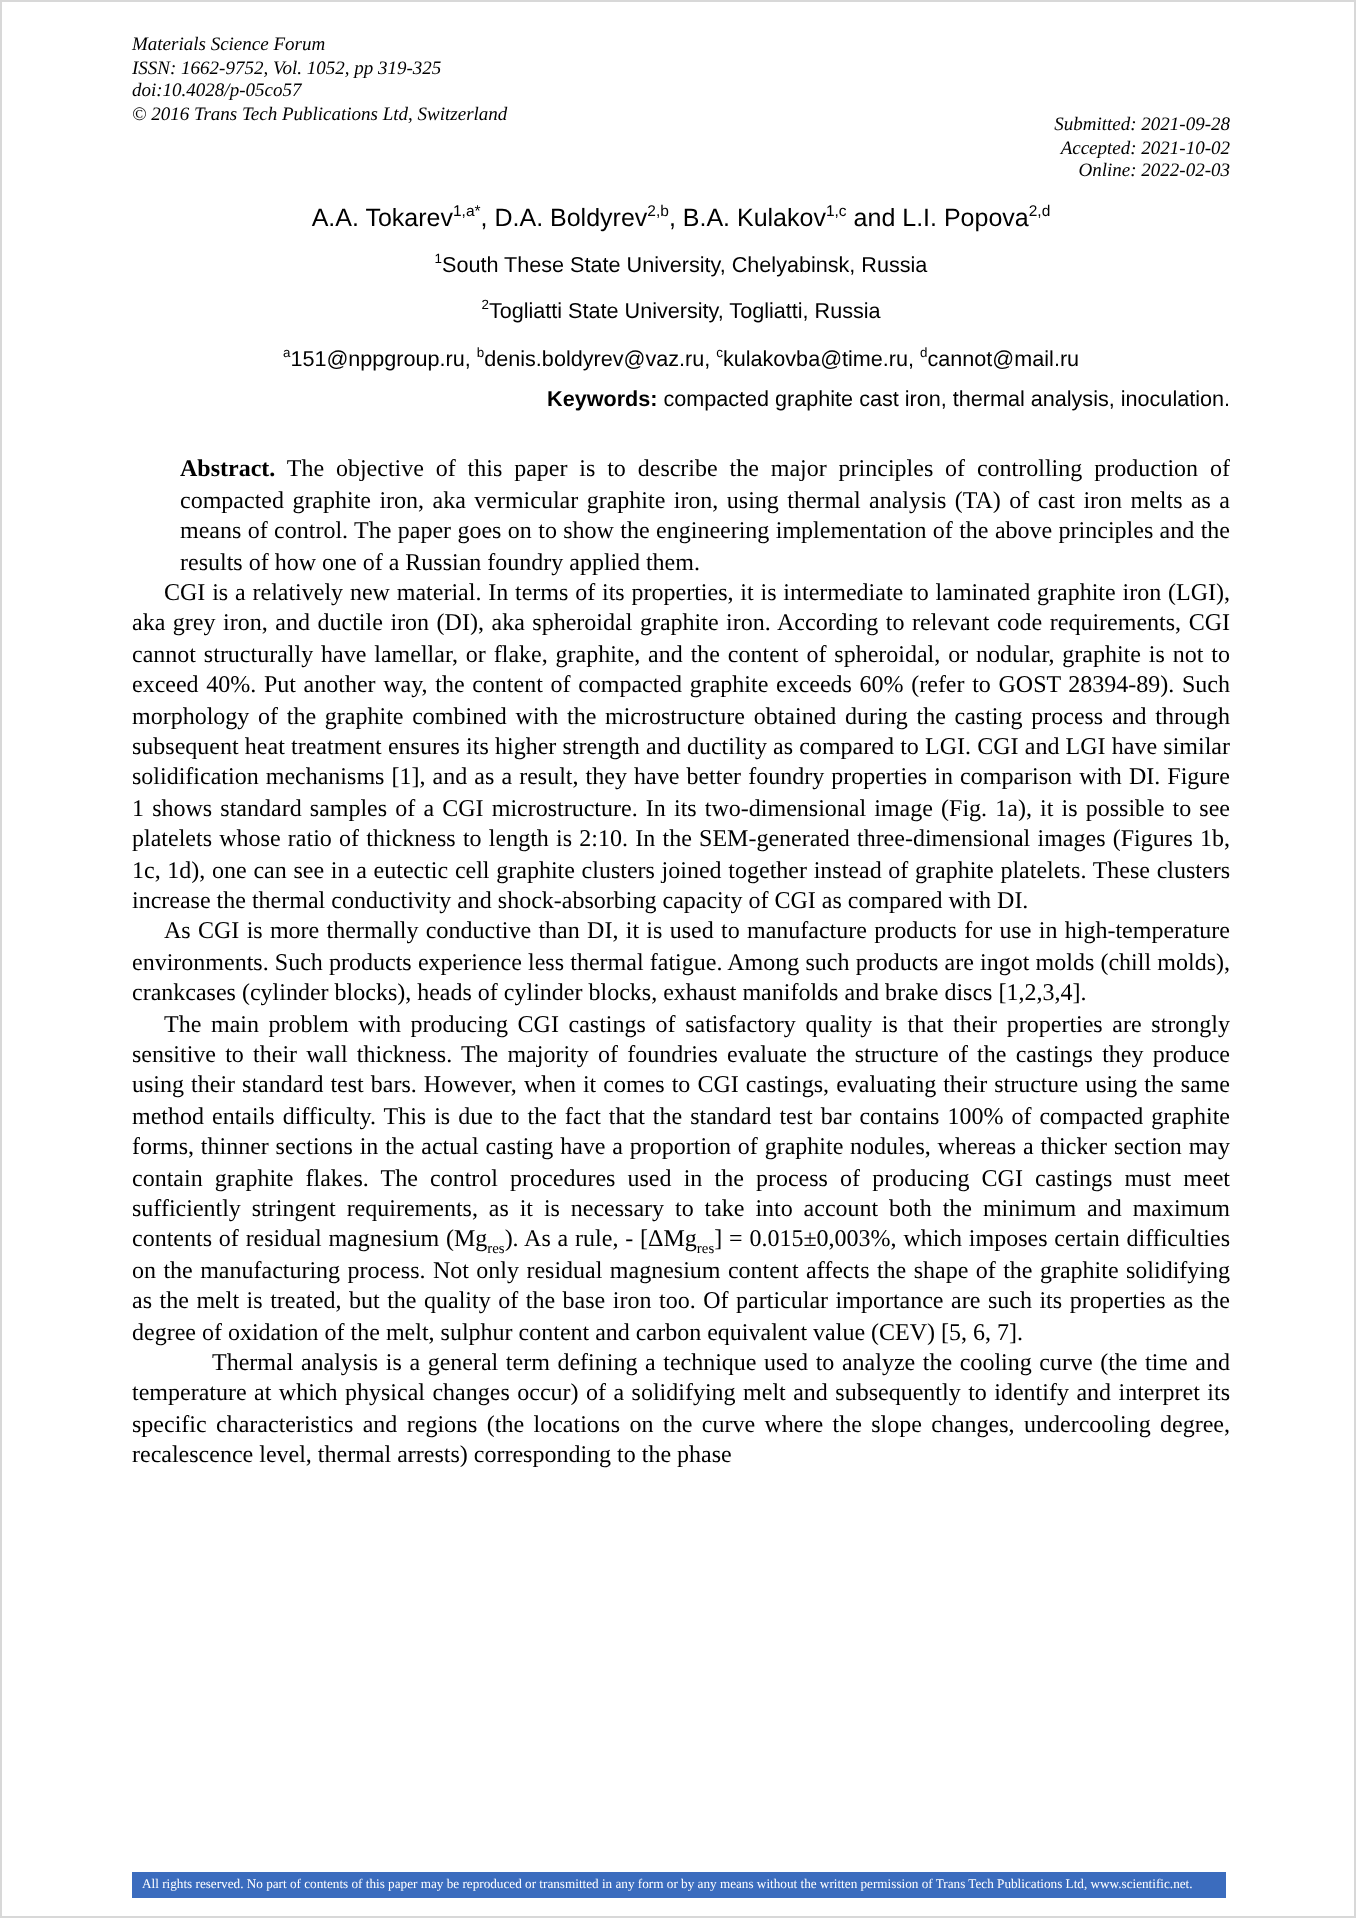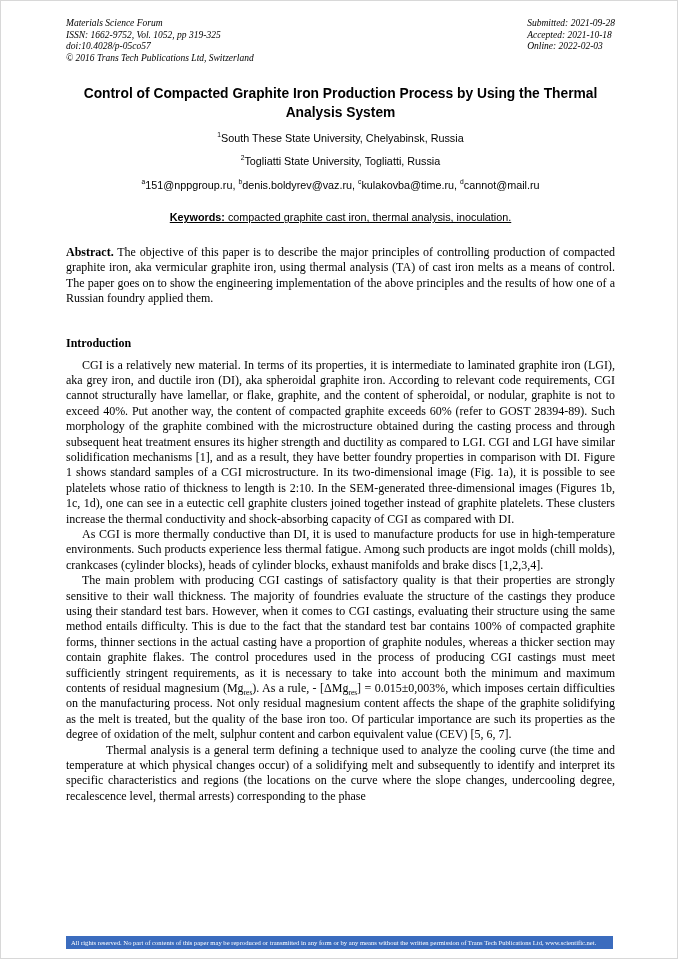--- a/index.html
+++ b/index.html
@@ -15,21 +15,21 @@
     margin:0 auto;
   }
   .content { position:absolute; left:65px; top:0; width:549px; }
 
   .header {
     display:flex; justify-content:space-between;
     margin-top:17px;
     font-style:italic;
     font-size:9.5px; line-height:11.6px;
   }
-  .header-right { text-align:left; }
+  .header-right { text-align:right;margin-top:40px; }
 
   .title {
     margin-top:20px;
     text-align:center;
     font-family:"Liberation Sans", sans-serif;
     font-weight:bold;
     font-size:13.8px; line-height:19px;
   }
   .authors {
     margin-top:9px;
@@ -41,32 +41,32 @@
     margin-top:10px;
     text-align:center;
     font-family:"Liberation Sans", sans-serif;
     font-size:10.8px; line-height:13px;
   }
   .emails { margin-top:11px; }
   sup { font-size:0.62em; line-height:0; }
   sub { font-size:0.62em; line-height:0; }
 
   .keywords {
-    margin-top:19px;
+    margin-top:7px;
     font-family:"Liberation Sans", sans-serif;
     font-size:10.8px; line-height:13.5px;
-    text-align:center;
-    text-decoration:underline;
+    text-align:right;
   }
   .bold { font-weight:bold; }
 
   .abstract {
     margin-top:20px;
     font-size:12px; line-height:15.4px;
     text-align:justify;
+    margin-left:24px;
   }
   .section-heading {
     margin-top:29px; margin-bottom:7px;
     font-size:12px; font-weight:bold;
     text-align:left;
   }
   .body-para {
     font-size:12px; line-height:15.4px;
     text-align:justify;
     text-indent:16px;
@@ -93,38 +93,37 @@
 
     <div class="header">
       <div class="header-left">
         <div>Materials Science Forum</div>
         <div>ISSN: 1662-9752, Vol. 1052, pp 319-325</div>
         <div>doi:10.4028/p-05co57</div>
         <div>© 2016 Trans Tech Publications Ltd, Switzerland</div>
       </div>
       <div class="header-right">
         <div>Submitted: 2021-09-28</div>
-        <div>Accepted: 2021-10-18</div>
+        <div>Accepted: 2021-10-02</div>
         <div>Online: 2022-02-03</div>
       </div>
     </div>
 
-    <h1 class="title">Control of Compacted Graphite Iron Production Process by Using the Thermal Analysis System</h1>
 
+    <div class="authors"><span>A.A. Tokarev</span><sup>1,a*</sup><span>, </span><span>D.A. Boldyrev</span><sup>2,b</sup><span>, </span><span>B.A. Kulakov</span><sup>1,c</sup><span> and </span><span>L.I. Popova</span><sup>2,d</sup></div>
 
     <div class="affil"><sup>1</sup><span>South These State University, Chelyabinsk, Russia</span></div>
     <div class="affil"><sup>2</sup><span>Togliatti State University, Togliatti, Russia</span></div>
 
     <div class="emails"><sup>a</sup><span>151@nppgroup.ru</span><span>, </span><sup>b</sup><span>denis.boldyrev@vaz.ru</span><span>, </span><sup>c</sup><span>kulakovba@time.ru</span><span>, </span><sup>d</sup><span>cannot@mail.ru</span></div>
 
     <p class="keywords"><span class="bold">Keywords:</span><span> compacted graphite cast iron, thermal analysis, inoculation.</span></p>
 
     <p class="abstract"><span class="bold">Abstract.</span><span> The objective of this paper is to describe the major principles of controlling production of compacted graphite iron, aka vermicular graphite iron, using thermal analysis (TA) of cast iron melts as a means of control. The paper goes on to show the engineering implementation of the above principles and the results of how one of a Russian foundry applied them.</span></p>
 
-    <h2 class="section-heading">Introduction</h2>
 
     <p class="body-para">CGI is a relatively new material. In terms of its properties, it is intermediate to laminated graphite iron (LGI), aka grey iron, and ductile iron (DI), aka spheroidal graphite iron. According to relevant code requirements, CGI cannot structurally have lamellar, or flake, graphite, and the content of spheroidal, or nodular, graphite is not to exceed 40%. Put another way, the content of compacted graphite exceeds 60% (refer to GOST 28394-89). Such morphology of the graphite combined with the microstructure obtained during the casting process and through subsequent heat treatment ensures its higher strength and ductility as compared to LGI. CGI and LGI have similar solidification mechanisms [1], and as a result, they have better foundry properties in comparison with DI. Figure 1 shows standard samples of a CGI microstructure. In its two-dimensional image (Fig. 1a), it is possible to see platelets whose ratio of thickness to length is 2:10. In the SEM-generated three-dimensional images (Figures 1b, 1c, 1d), one can see in a eutectic cell graphite clusters joined together instead of graphite platelets. These clusters increase the thermal conductivity and shock-absorbing capacity of CGI as compared with DI.</p>
 
     <p class="body-para">As CGI is more thermally conductive than DI, it is used to manufacture products for use in high-temperature environments. Such products experience less thermal fatigue. Among such products are ingot molds (chill molds), crankcases (cylinder blocks), heads of cylinder blocks, exhaust manifolds and brake discs [1,2,3,4].</p>
 
     <p class="body-para"><span>The main problem with producing CGI castings of satisfactory quality is that their properties are strongly sensitive to their wall thickness. The majority of foundries evaluate the structure of the castings they produce using their standard test bars. However, when it comes to CGI castings, evaluating their structure using the same method entails difficulty. This is due to the fact that the standard test bar contains 100% of compacted graphite forms, thinner sections in the actual casting have a proportion of graphite nodules, whereas a thicker section may contain graphite flakes. The control procedures used in the process of producing CGI castings must meet sufficiently stringent requirements, as it is necessary to take into account both the minimum and maximum contents of residual magnesium (Mg</span><sub>res</sub><span>). As a rule, - [ΔMg</span><sub>res</sub><span>] = 0.015±0,003%, which imposes certain difficulties on the manufacturing process. Not only residual magnesium content affects the shape of the graphite solidifying as the melt is treated, but the quality of the base iron too. Of particular importance are such its properties as the degree of oxidation of the melt, sulphur content and carbon equivalent value (CEV) [5, 6, 7].</span></p>
 
     <p class="body-para indent-lg">Thermal analysis is a general term defining a technique used to analyze the cooling curve (the time and temperature at which physical changes occur) of a solidifying melt and subsequently to identify and interpret its specific characteristics and regions (the locations on the curve where the slope changes, undercooling degree, recalescence level, thermal arrests) corresponding to the phase</p>
 
   </div>

